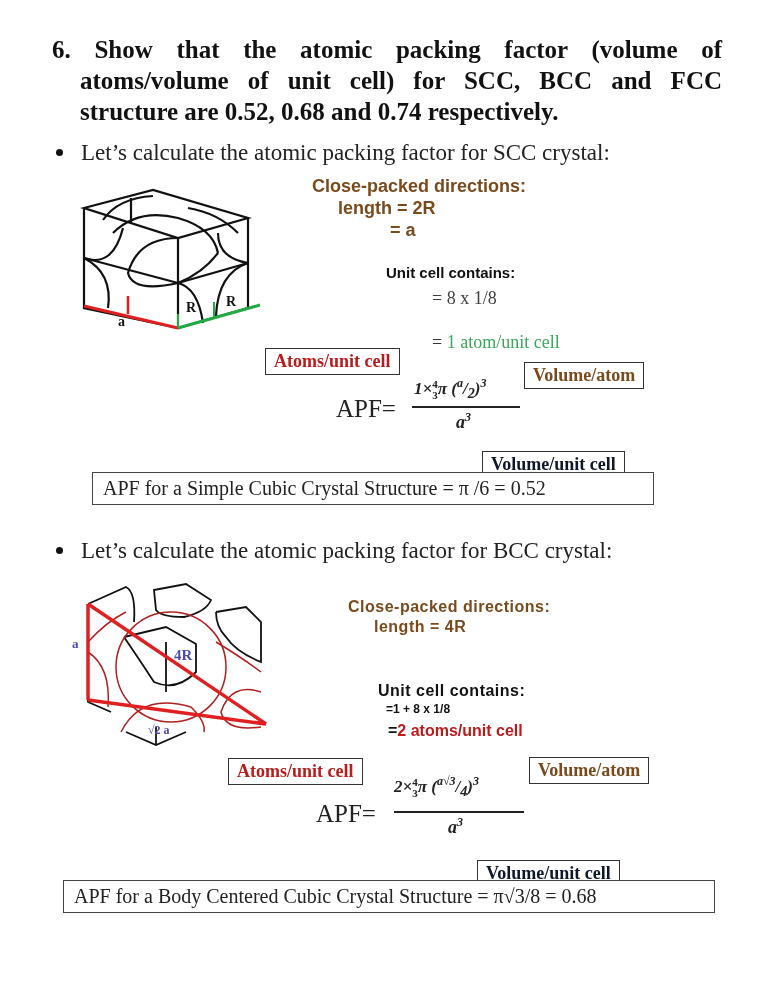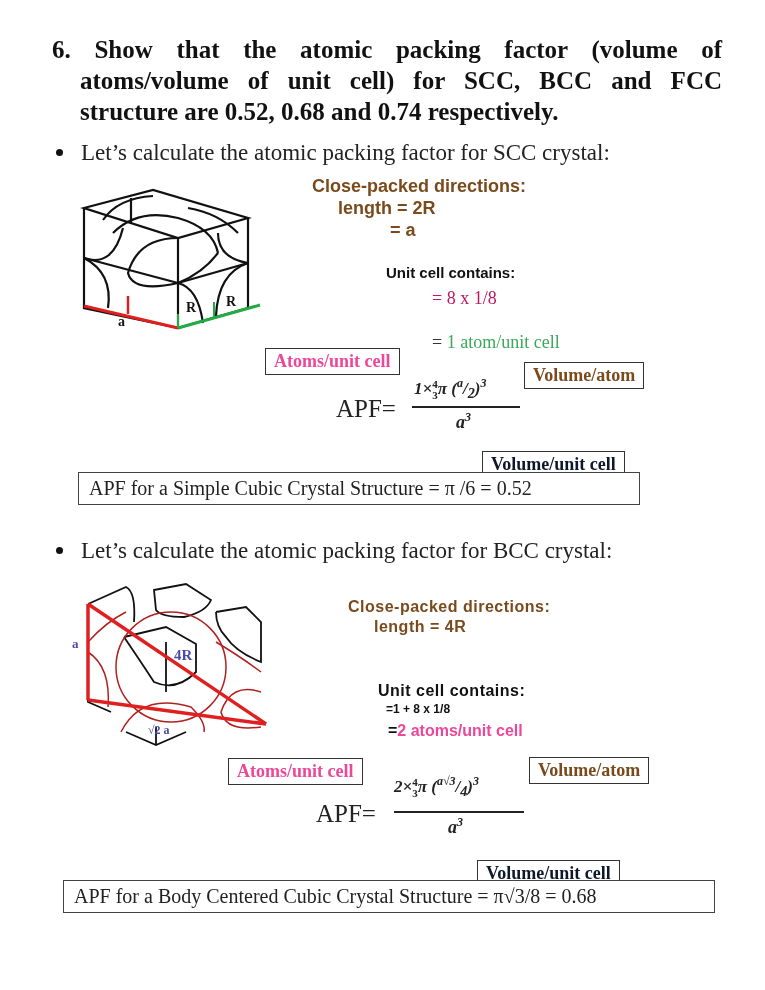--- a/index.html
+++ b/index.html
@@ -6,21 +6,21 @@
     body { width: 765px; height: 990px; position: relative; overflow: hidden; font-family: "Liberation Serif", serif; color: #111; }
     .abs { position: absolute; }
     .question { left: 52px; top: 34px; width: 670px; font-family: "Liberation Serif", serif; font-weight: bold; font-size: 25px; line-height: 31px; color: #111; }
     .question .line { display: block; text-align: justify; text-align-last: justify; }
     .question .line.last { text-align-last: left; }
     .question .indent { padding-left: 28px; }
     .bullet-line { font-family: "Liberation Serif", serif; font-size: 23px; color: #222; white-space: nowrap; }
     .bullet-dot { display: inline-block; width: 7px; height: 7px; background: #111; border-radius: 50%; margin-right: 18px; vertical-align: middle; position: relative; top: -2px; }
     .sans { font-family: "Liberation Sans", sans-serif; }
     .brown { color: #7a4a1c; }
-    .green { color: #ec4899; text-align: right; }
+    .green { color: #b91c1c; text-align: right; }
     .lightgreen { color: #3aa85a; }
     .cyan { color: #0f172a; margin-top: 32px; }
     .label-box { border: 1.5px solid #333; background: #fff; font-family: "Liberation Serif", serif; font-weight: bold; font-size: 18px; padding: 2px 8px; white-space: nowrap; }
     .result-box { border: 1.5px solid #444; background: #fff; font-family: "Liberation Serif", serif; font-size: 20px; padding: 4px 10px; white-space: nowrap; color: #222; }
     .apf-word { font-family: "Liberation Serif", serif; font-size: 25px; color: #222; }
     .frac-num { font-family: "Liberation Serif", serif; font-weight: bold; font-style: italic; font-size: 17px; white-space: nowrap; color: #222; }
     .frac-den { font-family: "Liberation Serif", serif; font-weight: bold; font-style: italic; font-size: 18px; color: #222; }
     .frac-bar { height: 2px; background: #222; }
     .small-frac { display: inline-block; vertical-align: middle; text-align: center; font-size: 11px; line-height: 11px; font-style: normal; }
     .small-frac span { display: block; }
@@ -74,37 +74,37 @@
   <text x="148" y="128" font-family="Liberation Serif, serif" font-weight="bold" font-size="14" fill="#111">R</text>
 </svg>
 
 <div class="abs sans brown" style="left:312px; top:175px; font-size:18px; font-weight:bold; line-height:22px;">
   <div>Close-packed directions:</div>
   <div style="padding-left:26px;">length = 2R</div>
   <div style="padding-left:78px;">= a</div>
 </div>
 
 <div class="abs sans" style="left:386px; top:264px; font-size:15px; font-weight:bold; color:#111;">Unit cell contains:</div>
-<div class="abs" style="left:432px; top:288px; font-family:'Liberation Serif', serif; font-size:18px; color:#be185d;">= 8 x 1/8</div>
+<div class="abs" style="left:432px; top:288px; font-family:'Liberation Serif', serif; font-size:18px; color:#404040;">= 8 x 1/8</div>
 <div class="abs" style="left:432px; top:313px; font-family:'Liberation Serif', serif; font-size:18px;margin-top:19px;">
   <span style="color:#333;">=</span>
   <span class="lightgreen">1 atom/unit cell</span>
 </div>
 
 <div class="abs label-box green" style="left:265px; top:348px;">Atoms/unit cell</div>
 <div class="abs label-box brown" style="left:524px; top:362px;">Volume/atom</div>
 <div class="abs apf-word" style="left:336px; top:395px;">APF=</div>
 <div class="abs frac-num" style="left:414px; top:376px;">
   <span>1×</span><span class="small-frac"><span>4</span><span>3</span></span><span>π</span> <span>(</span><sup>a</sup>/<sub>2</sub><span>)</span><sup>3</sup>
 </div>
 <div class="abs frac-bar" style="left:412px; top:406px; width:108px;"></div>
 <div class="abs frac-den" style="left:456px; top:410px;"><span>a</span><sup>3</sup></div>
 <div class="abs label-box cyan" style="left:482px; top:419px;">Volume/unit cell</div>
 
-<div class="abs result-box" style="left:78px; top:472px; width:540px;">APF for a Simple Cubic Crystal Structure = π /6 = 0.52</div>
+<div class="abs result-box" style="left:92px; top:472px; width:540px;">APF for a Simple Cubic Crystal Structure = π /6 = 0.52</div>
 
 <div class="abs bullet-line" style="left:56px; top:538px;">
   <span class="bullet-dot"></span><span>Let’s calculate the atomic packing factor for BCC crystal:</span>
 </div>
 
 <svg class="abs" style="left:66px; top:582px;" width="220" height="165" viewBox="0 0 220 165">
   <g fill="none" stroke="#111" stroke-width="1.8">
     <path d="M22,22 L60,5 Q70,10 68,40"></path>
     <path d="M88,8 L120,2 L145,18 Q140,30 118,35 Q95,35 90,28 Z"></path>
     <path d="M150,30 L180,25 L195,40 L195,80 Q170,70 160,55 Q150,45 150,30"></path>

